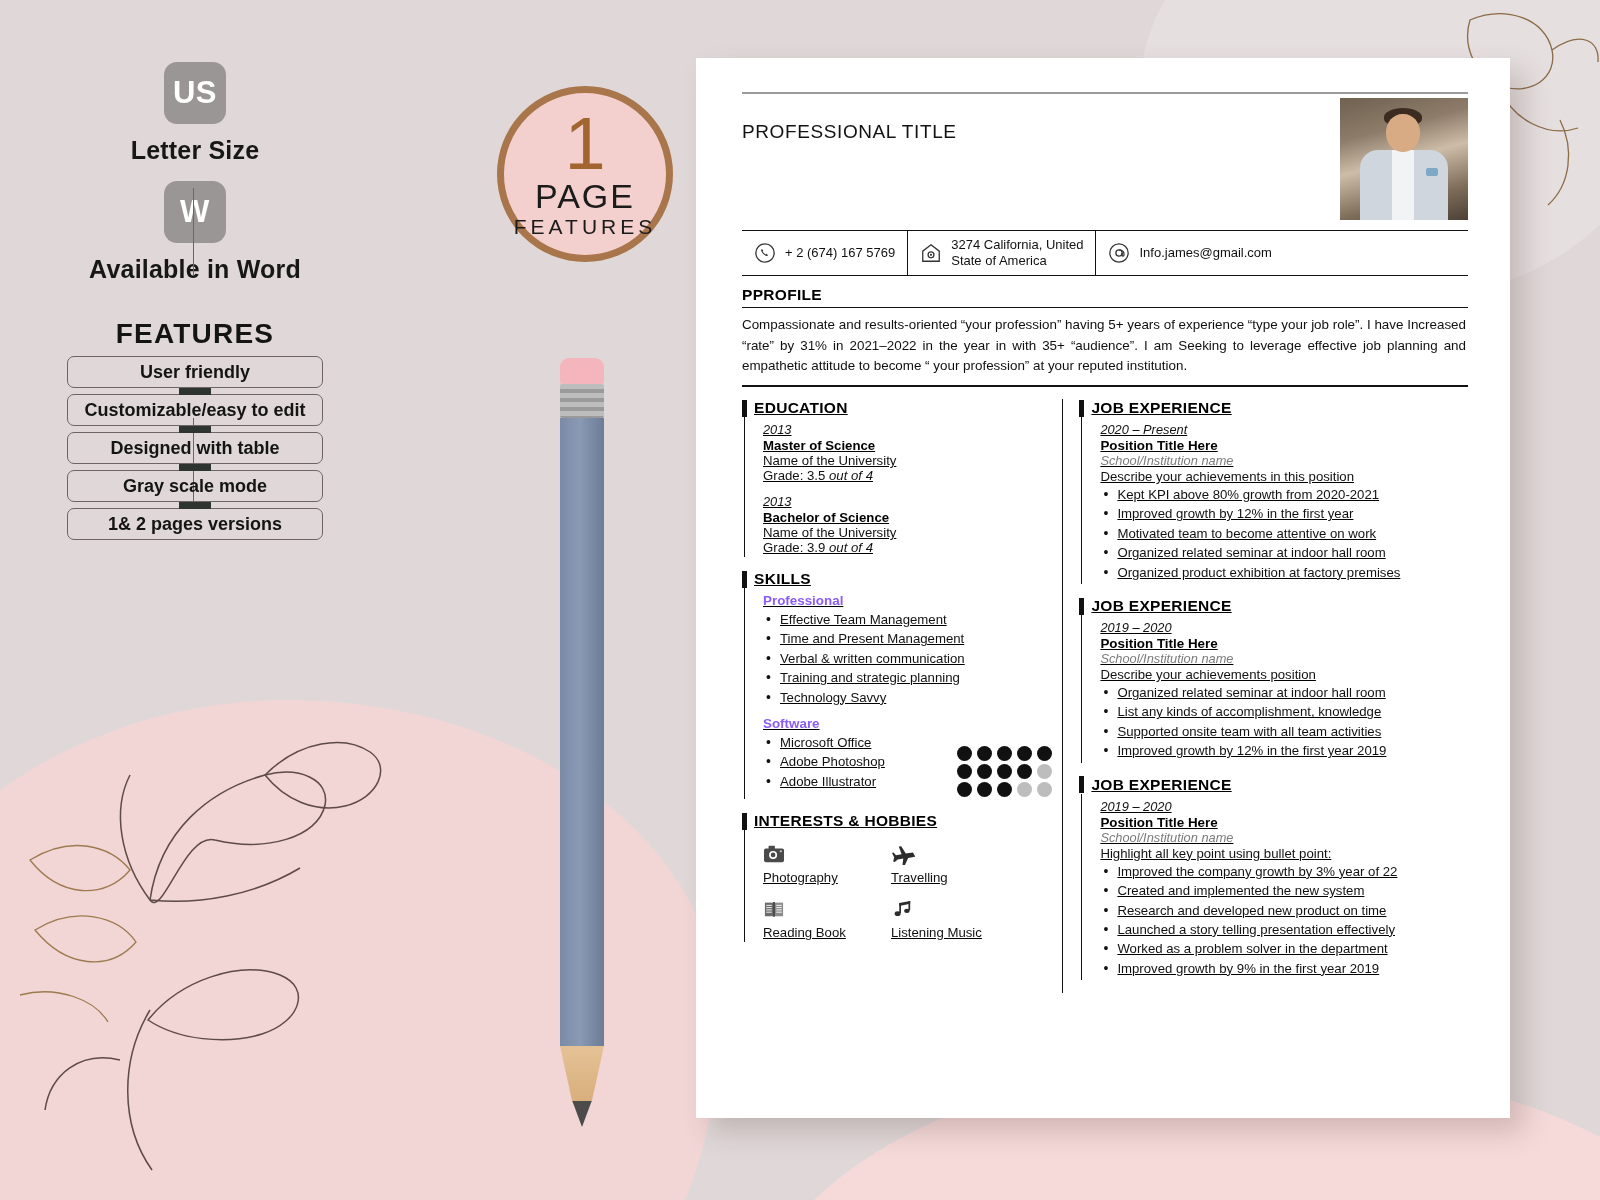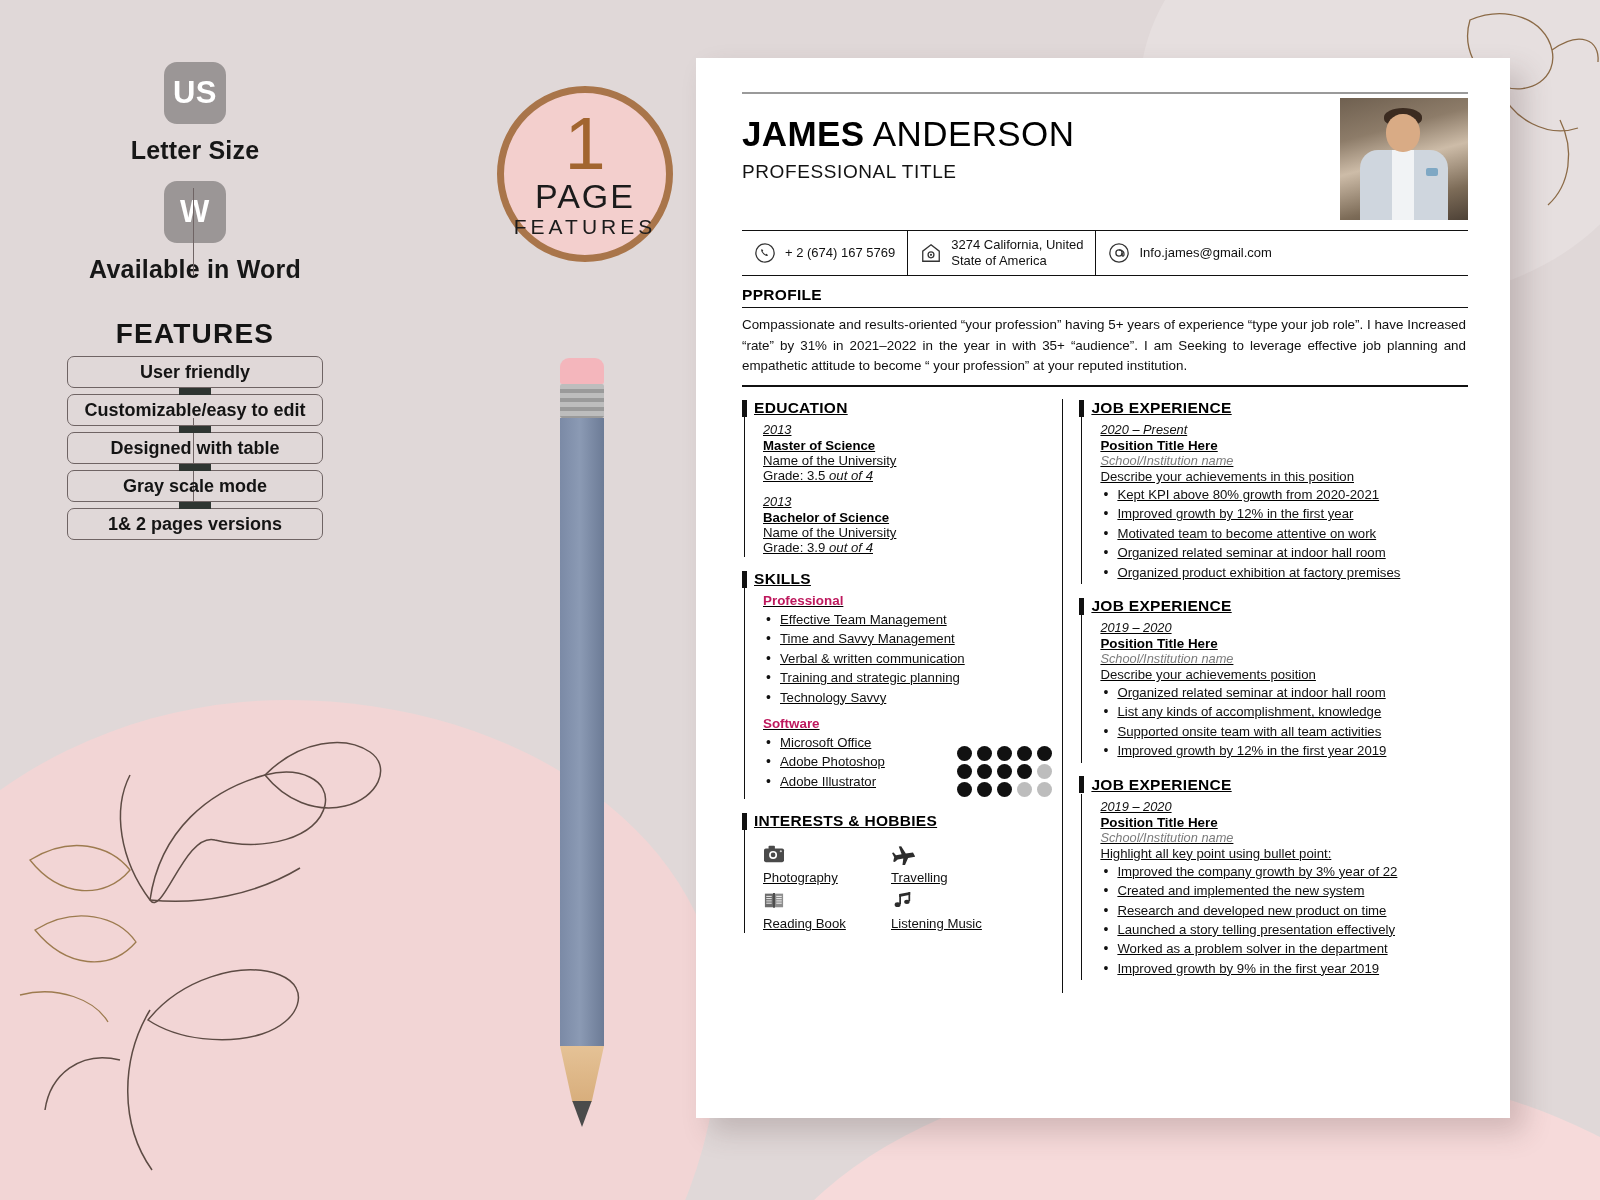--- a/index.html
+++ b/index.html
@@ -160,38 +160,38 @@
   .blk-body { border-left: 1.4px solid #111; margin-left: 2px; padding: 5px 0 2px 18px; }
   .blk:last-child .blk-body { border-left: 1.4px solid #111; }
 
   .it { font-style: italic; }
   .ed-year { font-size: 12.8px; font-style: italic; color: #111; }
   .ed-deg { font-size: 13.2px; font-weight: 700; color: #000; margin-top: 1px; }
   .ed-uni { font-size: 13.2px; color: #111; }
   .ed-grade { font-size: 13.2px; color: #111; }
   .ed-entry + .ed-entry { margin-top: 11px; }
 
-  .sub-h { font-size: 13.4px; font-weight: 700; color: #be185d; margin-bottom: 2px; }
+  .sub-h { font-size: 13.4px; font-weight: 700; color: #8b5cf6; margin-bottom: 2px; }
   ul.b { list-style: none; }
   ul.b li {
     font-size: 13.2px; color: #111; line-height: 1.47;
     padding-left: 17px; position: relative;
   }
   ul.b li::before {
     content: "•"; position: absolute; left: 3px; top: -1px; font-size: 14px; color: #111;
   }
 
   #sw-wrap { display: flex; align-items: flex-start; gap: 10px; }
   #sw-wrap ul.b { flex: 1; }
   #dots { display: grid; grid-template-columns: repeat(5, 17px); gap: 3px; padding-top: 13px; }
   #dots i { width: 15px; height: 15px; border-radius: 50%; display: block; }
 
   ul.lang li { font-size: 13.2px; }
 
-  #hob-grid { display: grid; grid-template-columns: 128px 1fr; row-gap: 2px; padding-top: 6px; }
+  #hob-grid { display: grid; grid-template-columns: 128px 1fr; row-gap: 11px; padding-top: 6px; }
   .hob { }
   .hob .ic { height: 26px; display: flex; align-items: center; }
   .hob .nm { font-size: 13.2px; color: #111; margin-top: 3px; }
 
   .job-year { font-size: 12.8px; font-style: italic; color: #111; }
   .job-pos { font-size: 13.4px; font-weight: 700; color: #000; margin-top: 1px; }
   .job-sch { font-size: 12.8px; font-style: italic; color: #7b7b7b; }
   .job-desc { font-size: 13.2px; color: #111; margin-top: 1px; }
   .job-blk ul.b { margin-top: 1px; }
 </style>
@@ -281,23 +281,20 @@
   <div class="pg">PAGE</div>
   <div class="ver">FEATURES</div>
 </div>
 
 <div id="sheet">
 
   <div class="hdr-rule"></div>
 
   <div id="hdr">
     <div id="hdr-left">
-      <div id="name">
-        <b>JAMES</b><span class="light"> </span><span class="light">ANDERSON</span>
-      </div>
       <div id="title">PROFESSIONAL TITLE</div>
     </div>
     <div id="photo">
       <div class="body2"></div>
       <div class="shirt"></div>
       <div class="pocket"></div>
       <div class="hair"></div>
       <div class="face"></div>
     </div>
   </div>
@@ -365,21 +362,21 @@
 
       <div class="blk">
         <div class="section-head">
           <span class="tick"></span>
           <span>SKILLS</span>
         </div>
         <div class="blk-body">
           <div class="sub-h">Professional</div>
           <ul class="b" id="prof-skills">
               <li>Effective Team Management</li>
-              <li>Time and Savvy Management</li>
+              <li>Time and Present Management</li>
               <li>Verbal &amp; written communication</li>
               <li>Training and strategic planning</li>
               <li>Technology Savvy</li>
             </ul>
           <div class="sub-h" style="margin-top:9px">Software</div>
           <div id="sw-wrap">
             <ul class="b" id="sw-skills">
                 <li>Microsoft Office</li>
                 <li>Adobe Photoshop</li>
                 <li>Adobe Illustrator</li>

